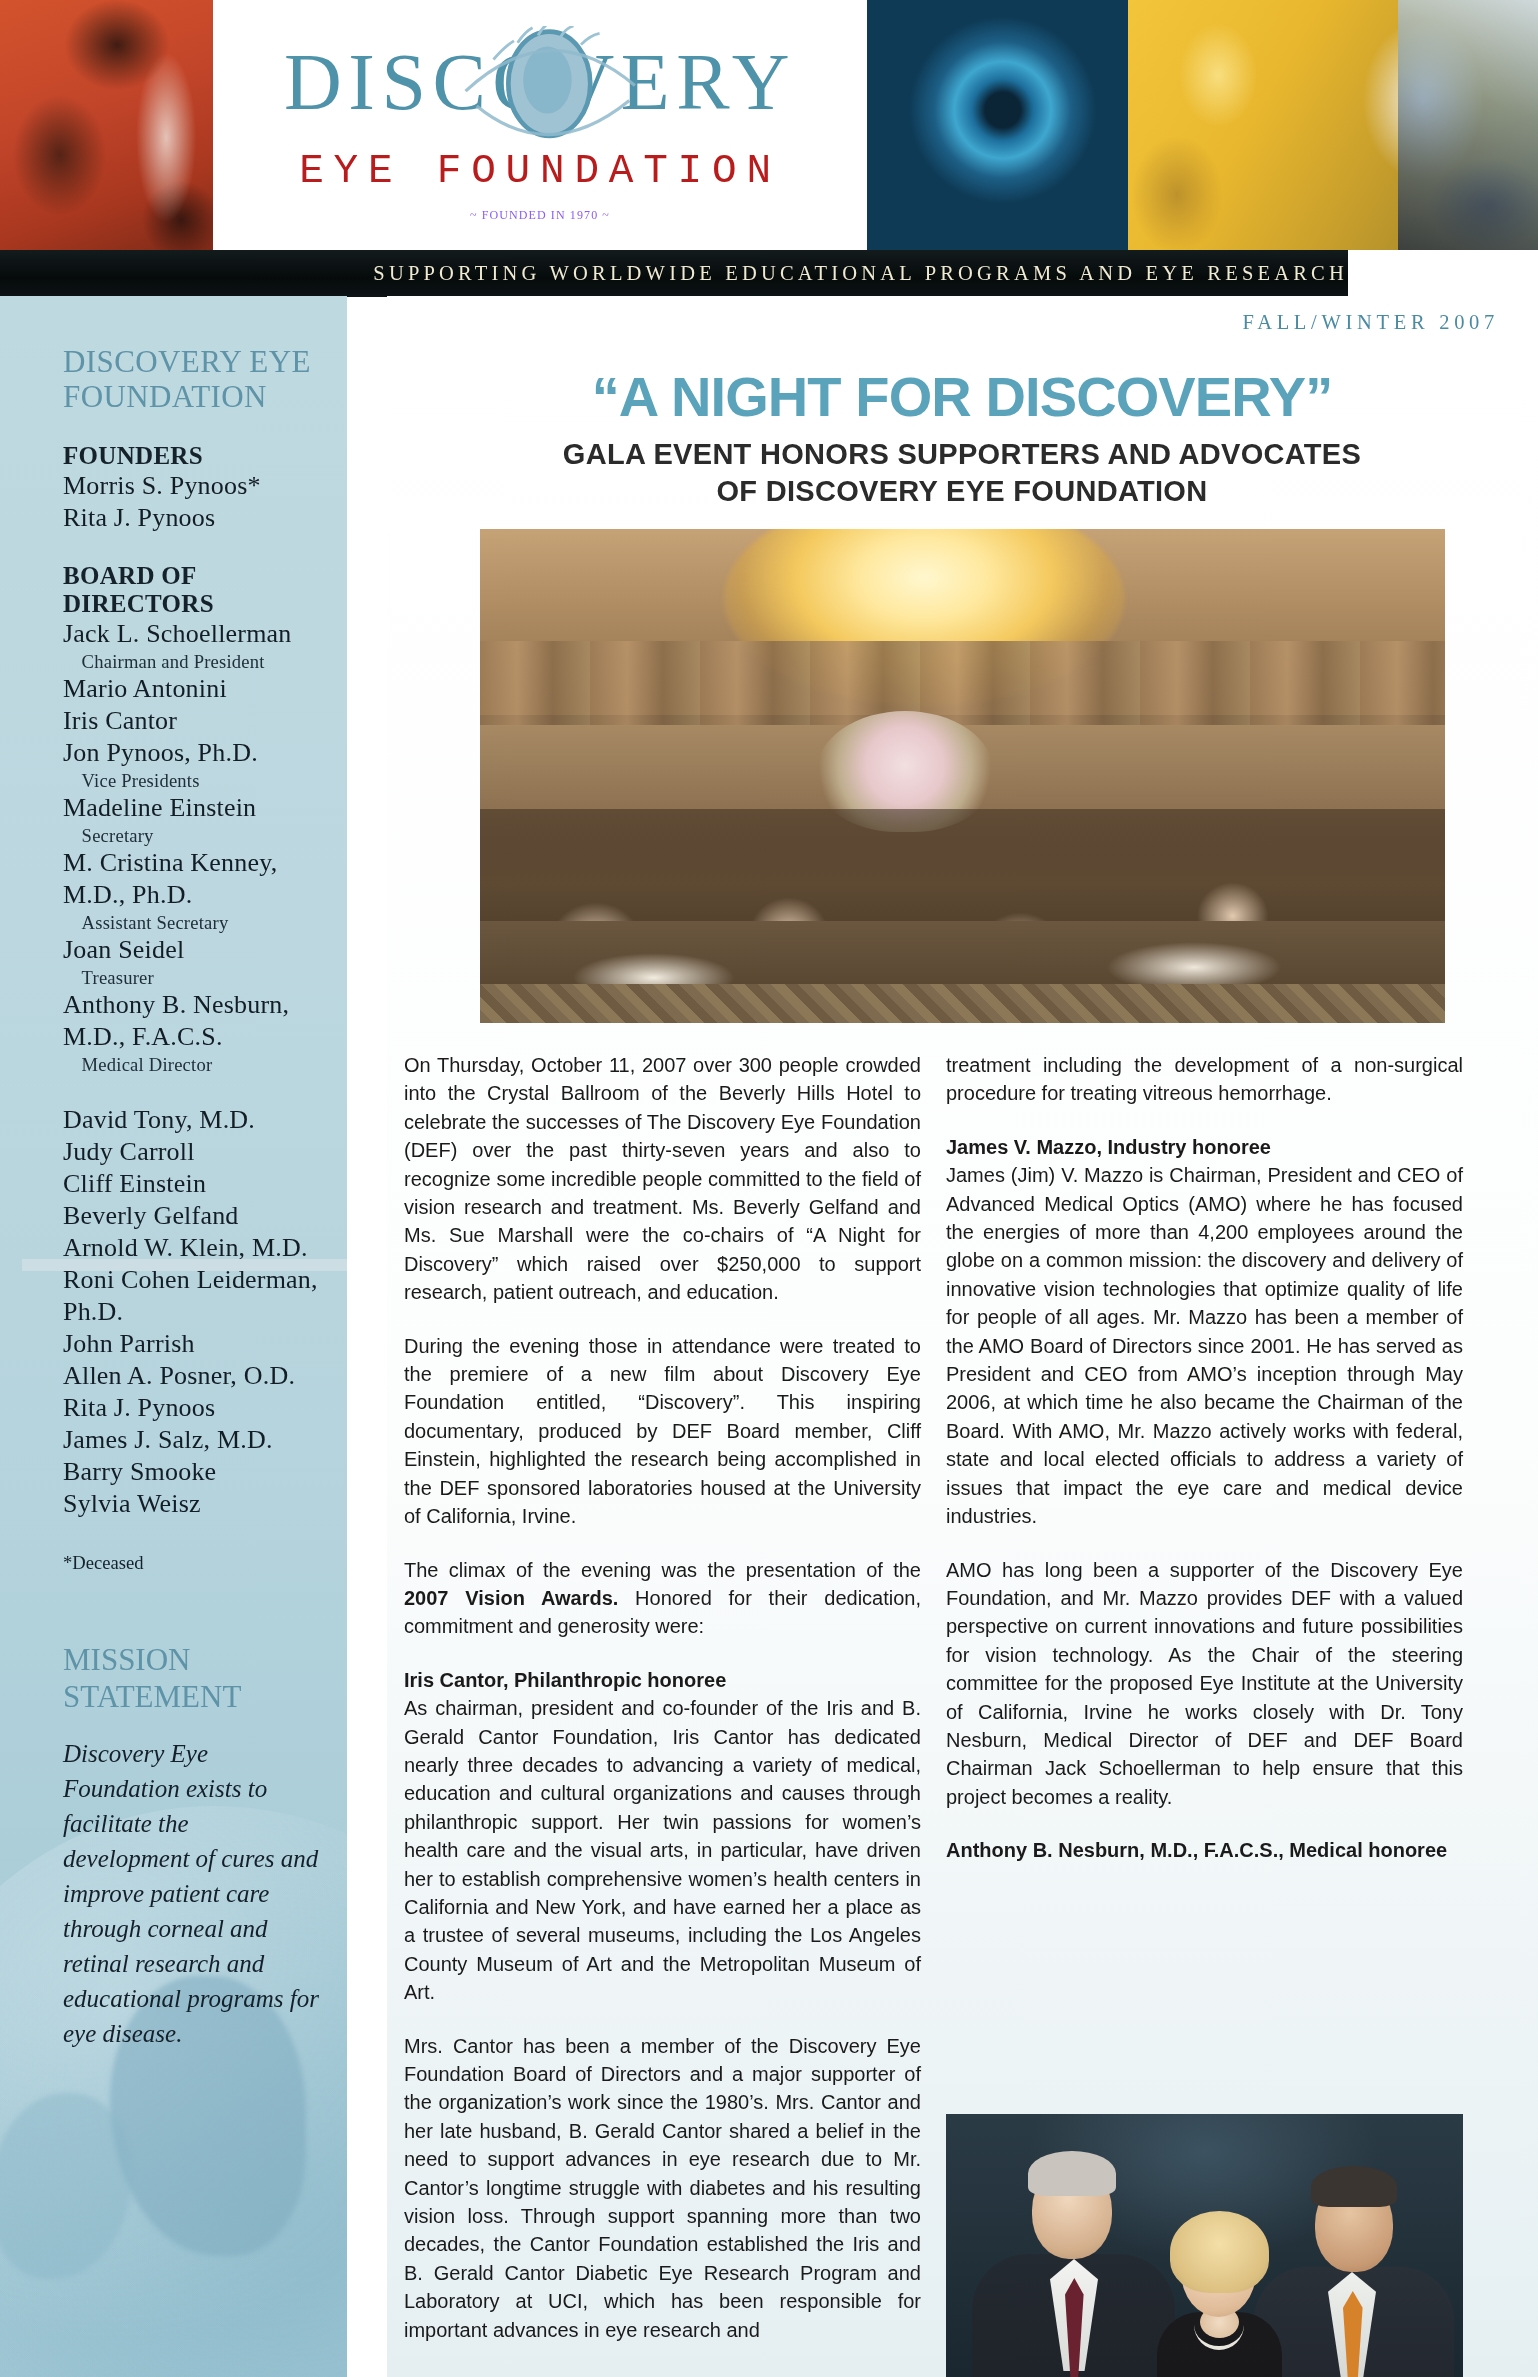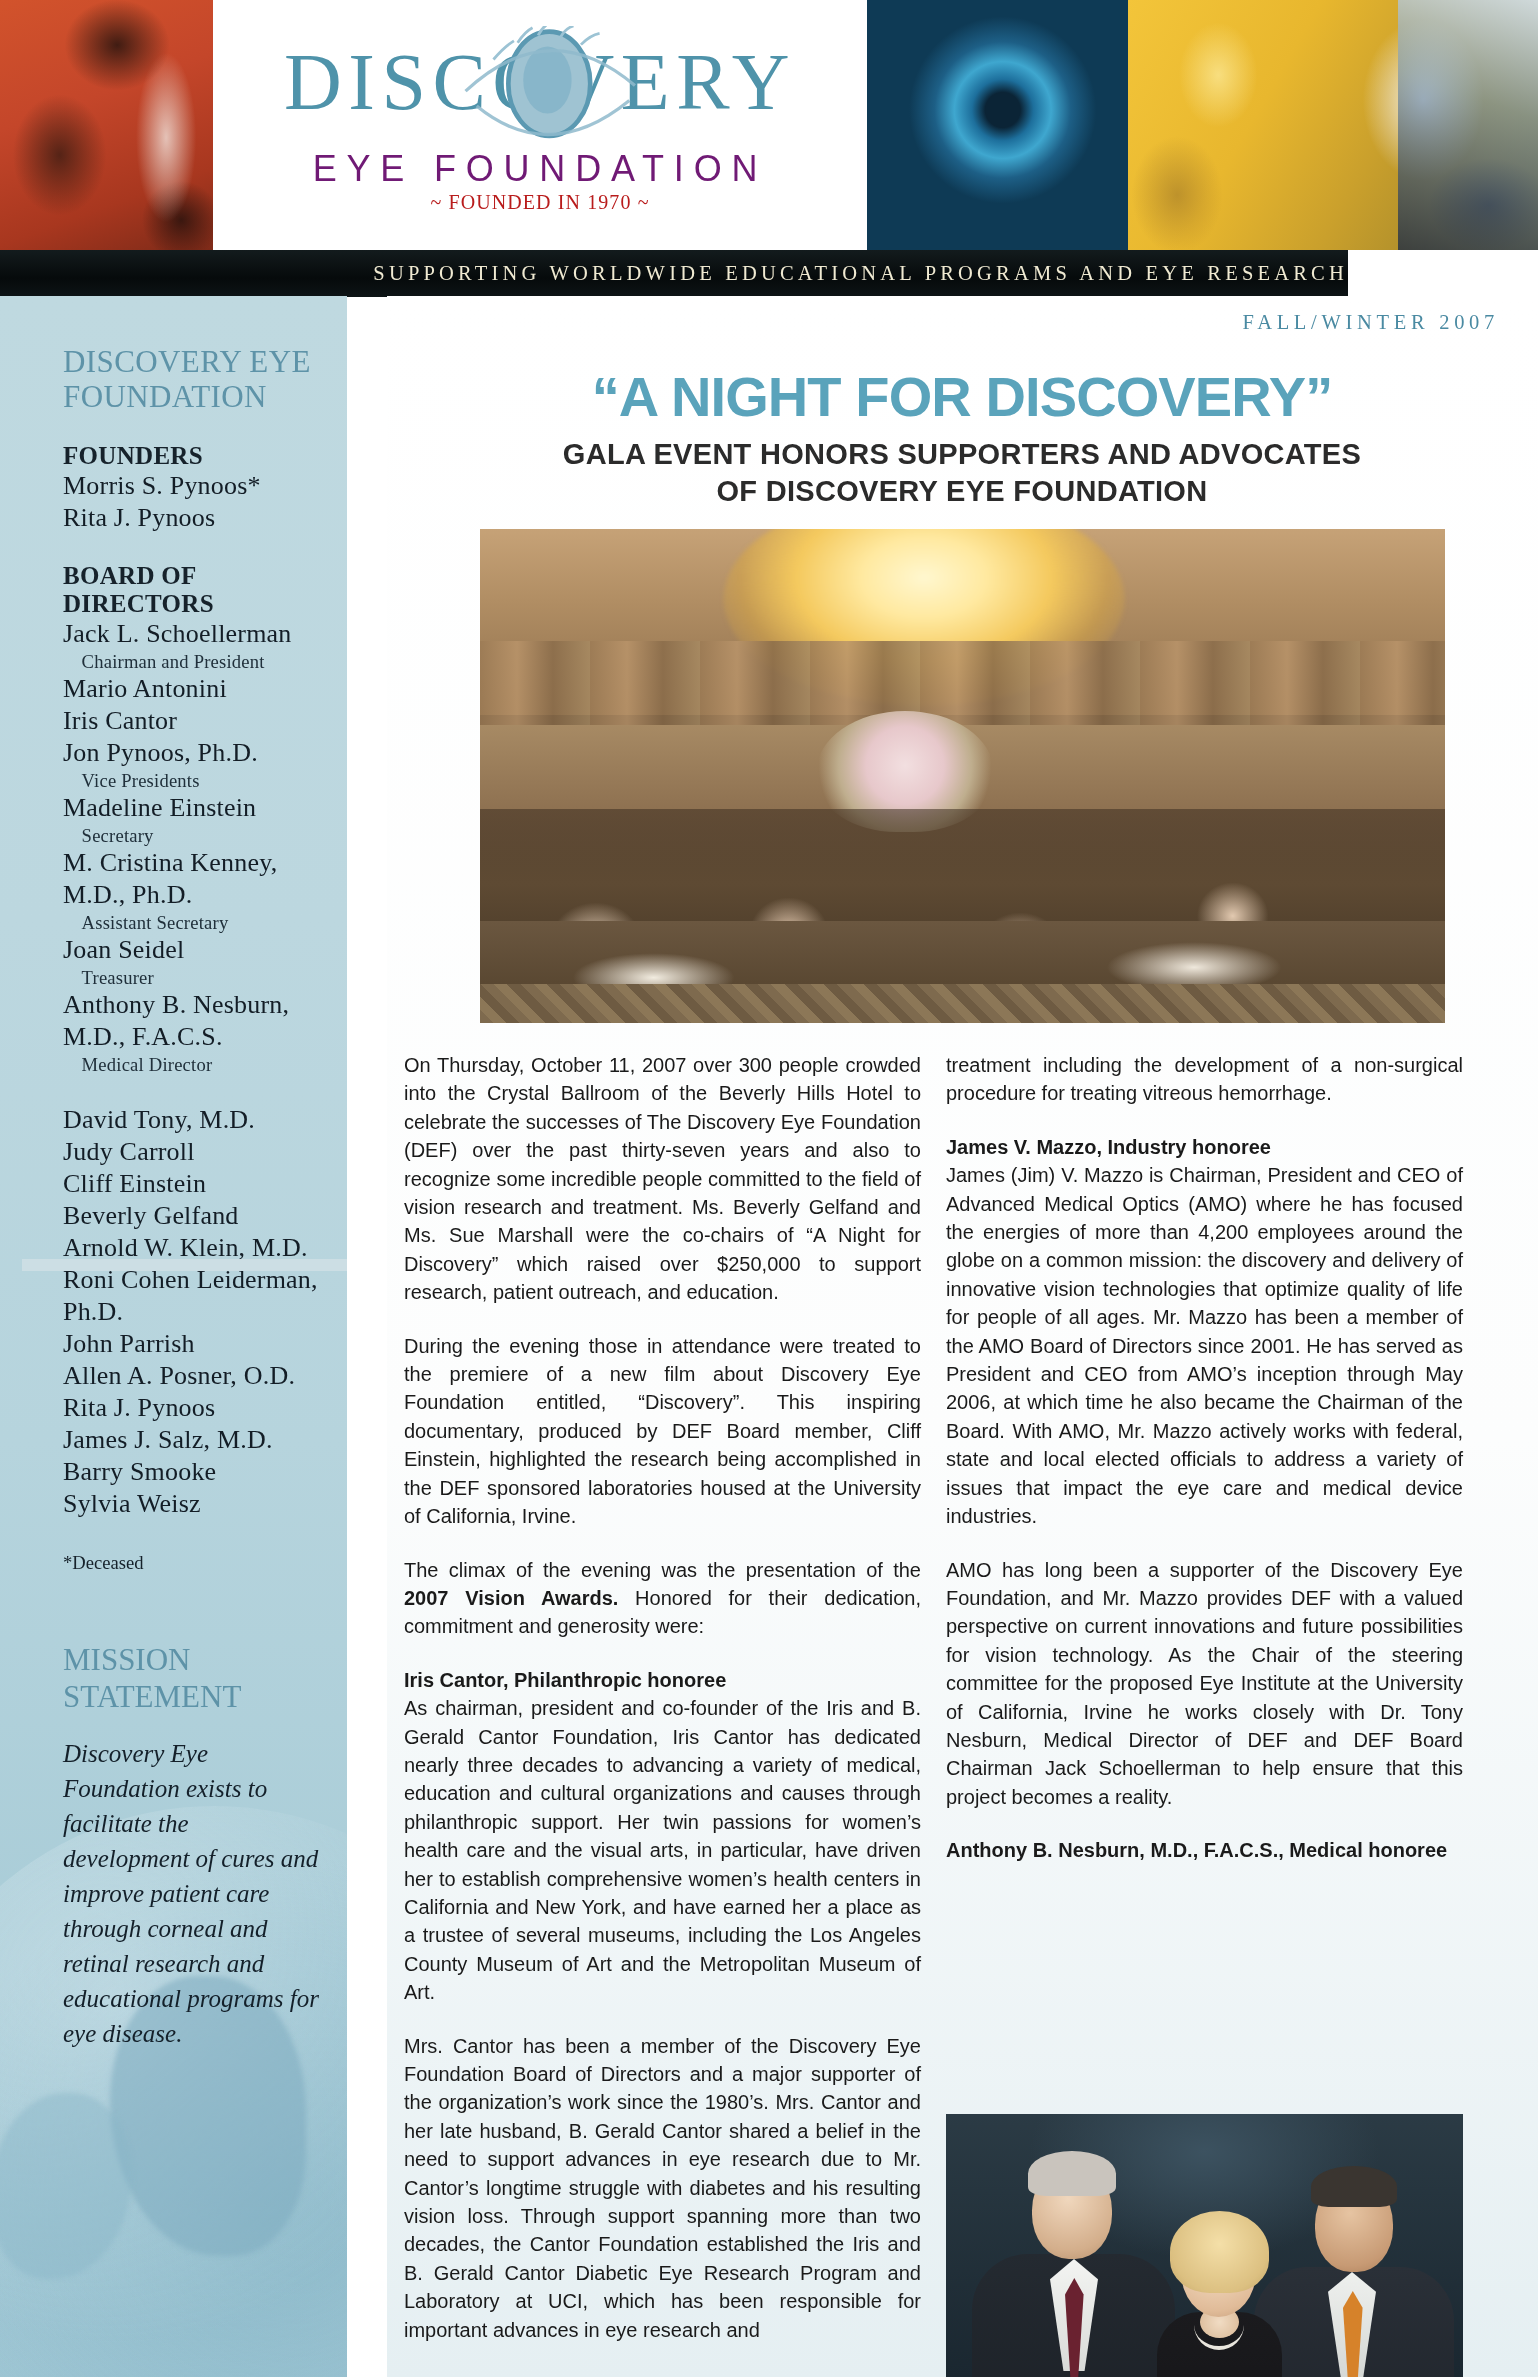--- a/index.html
+++ b/index.html
@@ -44,22 +44,22 @@
 
   #logo-block{position:absolute;left:213px;top:0;width:654px;height:250px;background:#ffffff;text-align:center;}
   #logo-wordmark{position:relative;margin-top:32px;height:110px;}
   #logo-wordmark .word{
     font-family:"Liberation Serif",serif;
     font-size:80px;letter-spacing:6.5px;color:#4f93aa;line-height:101px;
     font-weight:400;display:block;
   }
   #eye-graphic{position:absolute;left:50%;top:-5.6px;transform:translateX(-50%) translateX(9.3px);
     width:242px;height:121px;pointer-events:none;}
-  #logo-sub{font-family:Liberation Sans, sans-serif;font-size:36px;letter-spacing:9.8px;color:#701a75;margin-top:5.6px;}
-  #logo-founded{font-family:"Liberation Serif",serif;font-size:20px;letter-spacing:1.1px;color:#b91c1c;margin-top:1px;}
+  #logo-sub{font-family:Liberation Mono, monospace;font-size:41px;letter-spacing:9.8px;color:#b91c1c;margin-top:5.6px;}
+  #logo-founded{font-family:"Liberation Serif",serif;font-size:12px;letter-spacing:1.1px;color:#8b5cf6;margin-top:14px;}
 
   #tagline-bar{position:absolute;left:0;top:250px;width:1348px;height:47px;
     background:linear-gradient(180deg,#131b1d 0%,#060a0b 60%,#0d1416 100%);
     display:flex;align-items:center;justify-content:flex-end;}
   #tagline-bar span{
     font-family:"Liberation Serif",serif;color:#f0ead2;font-size:20.5px;letter-spacing:4.2px;
     font-variant:small-caps;text-transform:uppercase;white-space:nowrap;
   }
 
   

